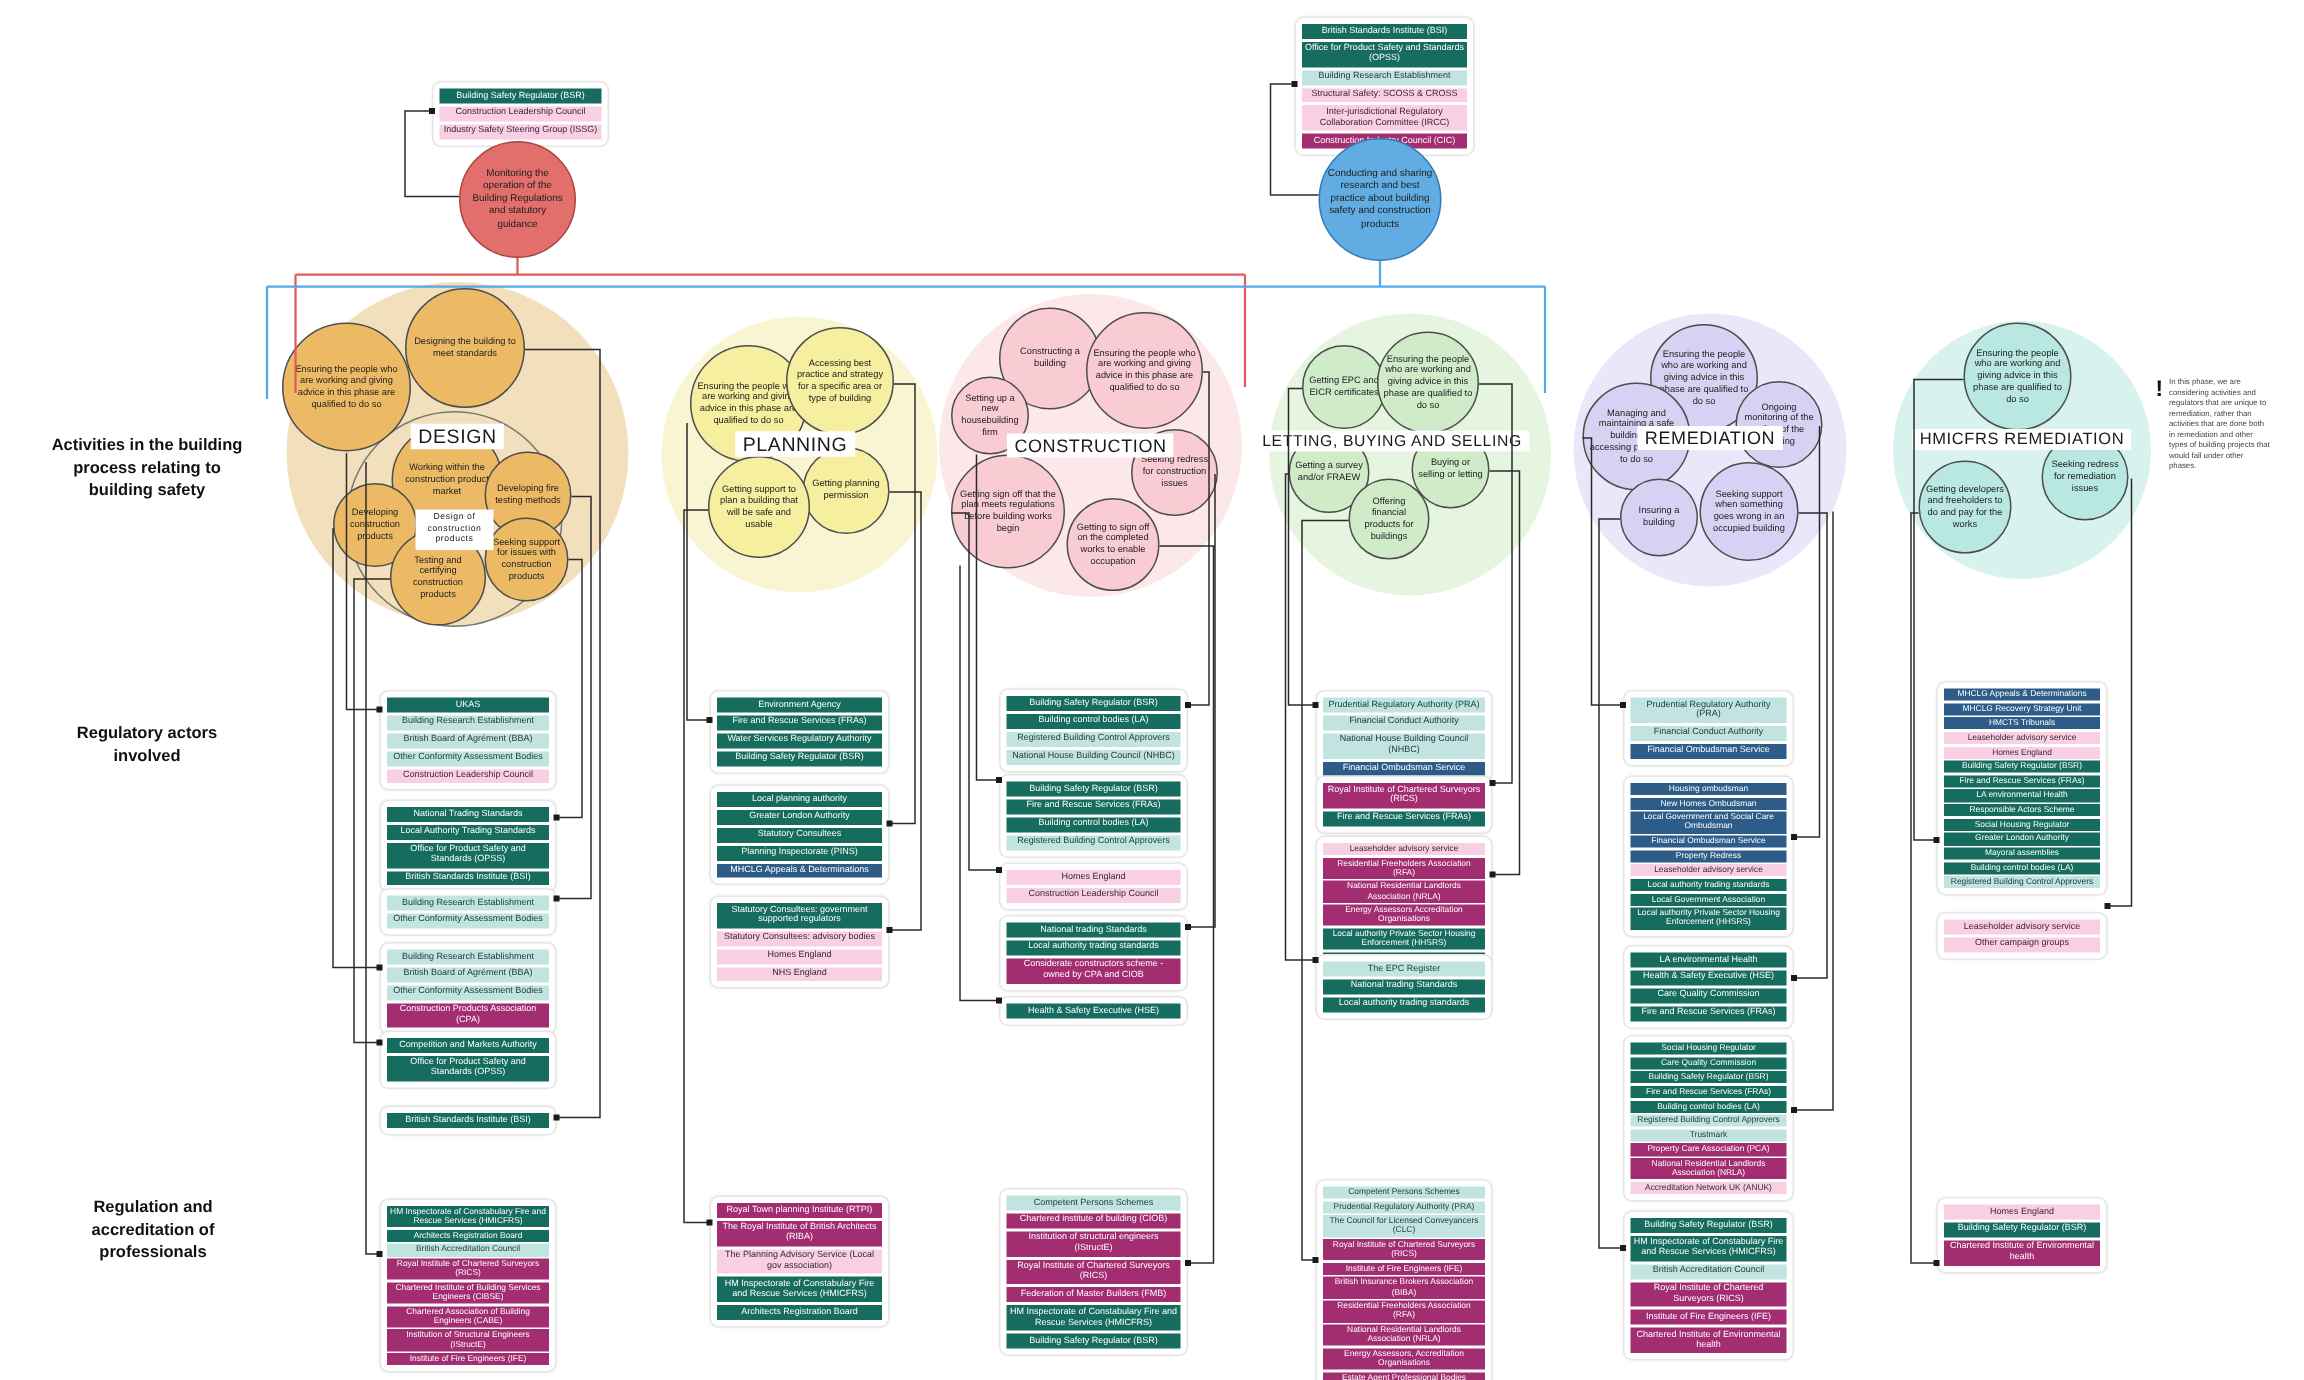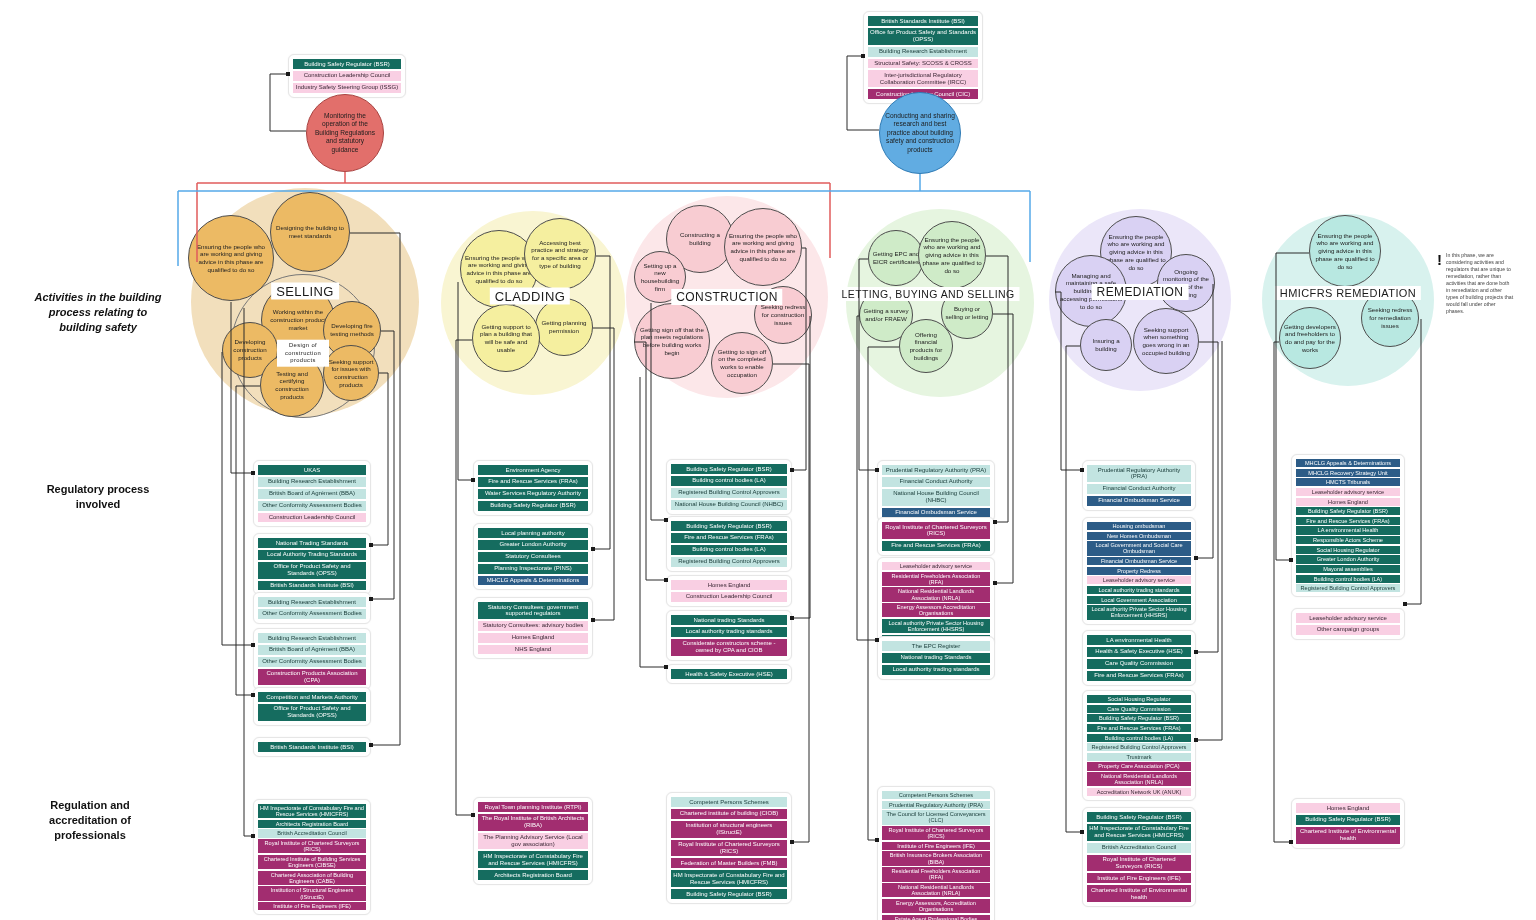--- a/index.html
+++ b/index.html
@@ -22,23 +22,23 @@
   .side-label{position:absolute;font-weight:bold;font-size:11px;color:#111;text-align:center;line-height:1.35;}
   .note{position:absolute;display:flex;gap:4px;align-items:flex-start;width:86px;}
   .note-icon{font-weight:800;font-size:15px;color:#111;line-height:1;}
   .note-text{font-size:5.2px;color:#444;line-height:1.35;width:68px;}
   #wires{position:absolute;left:0;top:0;z-index:5;pointer-events:none;}
 </style>
 </head>
 <body>
 
 <div id="stage">
-  <div class="side-label" style="left:28px;top:290px;width:140px;font-style:italic;">Activities in the building process relating to building safety</div>
-  <div class="side-label" style="left:28px;top:482px;width:140px;">Regulatory process involved</div>
-  <div class="side-label" style="left:20px;top:798px;width:140px;">Regulation and accreditation of professionals</div>
+  <div class="side-label" style="left:28px;top:290px;width:140px;">Activities in the building process relating to building safety</div>
+  <div class="side-label" style="left:28px;top:482px;width:140px;">Regulatory actors involved</div>
+  <div class="side-label" style="left:32px;top:798px;width:140px;">Regulation and accreditation of professionals</div>
 
   <div class="note" style="left:1437px;top:252px;">
     <span class="note-icon">!</span>
     <span class="note-text">In this phase, we are considering activities and regulators that are unique to remediation, rather than activities that are done both in remediation and other types of building projects that would fall under other phases.</span>
   </div>
 <svg id="wires" width="1536" height="920">
       <polyline points="345,172 345,183" fill="none" stroke="#e15b5b" stroke-width="1.5"></polyline>
       <polyline points="197,183 830,183" fill="none" stroke="#e15b5b" stroke-width="1.5"></polyline>
       <polyline points="197,183 197,262" fill="none" stroke="#e15b5b" stroke-width="1.5"></polyline>
       <polyline points="830,183 830,258" fill="none" stroke="#e15b5b" stroke-width="1.5"></polyline>
@@ -128,28 +128,28 @@
     <div class="circle root" style="left: 879px; top: 92px; width: 82px; height: 82px; background: rgb(97, 172, 226); border: 1.5px solid rgb(47, 123, 181);">Conducting and sharing research and best practice about building safety and construction products</div>
     <div class="circle cluster" style="left: 191px; top: 188px; width: 228px; height: 228px; background: rgb(242, 223, 188);"></div>
     <div class="circle ring" style="left: 231px; top: 274px; width: 144px; height: 144px; background: rgb(242, 223, 188);"></div>
     <div class="circle sub" style="left: 270px; top: 192px; width: 80px; height: 80px; background: rgb(236, 186, 100);">Designing the building to meet standards</div>
     <div class="circle sub" style="left: 188px; top: 215px; width: 86px; height: 86px; background: rgb(236, 186, 100);">Ensuring the people who are working and giving advice in this phase are qualified to do so</div>
     <div class="circle sub" style="left: 261px; top: 283px; width: 74px; height: 74px; background: rgb(236, 186, 100);">Working within the construction product market</div>
     <div class="circle sub" style="left: 323px; top: 301px; width: 58px; height: 58px; background: rgb(236, 186, 100);">Developing fire testing methods</div>
     <div class="circle sub" style="left: 222px; top: 322px; width: 56px; height: 56px; background: rgb(236, 186, 100);">Developing construction products</div>
     <div class="circle sub" style="left: 260px; top: 353px; width: 64px; height: 64px; background: rgb(236, 186, 100);">Testing and certifying construction products</div>
     <div class="circle sub" style="left: 323px; top: 345px; width: 56px; height: 56px; background: rgb(236, 186, 100);">Seeking support for issues with construction products</div>
-    <div class="chip" style="left: 305px; top: 291px; font-size: 13px;">SELLING</div>
+    <div class="chip" style="left: 305px; top: 291px; font-size: 13px;">DESIGN</div>
     <div class="chip multiline" style="left: 303px; top: 353px;">Design of construction products</div>
     <div class="circle cluster" style="left: 441px; top: 211px; width: 184px; height: 184px; background: rgb(249, 245, 210);"></div>
     <div class="circle sub" style="left: 460px; top: 230px; width: 78px; height: 78px; background: rgb(245, 239, 159);">Ensuring the people who are working and giving advice in this phase are qualified to do so</div>
     <div class="circle sub" style="left: 524px; top: 218px; width: 72px; height: 72px; background: rgb(245, 239, 159);">Accessing best practice and strategy for a specific area or type of building</div>
     <div class="circle sub" style="left: 535px; top: 298px; width: 58px; height: 58px; background: rgb(245, 239, 159);">Getting planning permission</div>
     <div class="circle sub" style="left: 472px; top: 304px; width: 68px; height: 68px; background: rgb(245, 239, 159);">Getting support to plan a building that will be safe and usable</div>
-    <div class="chip" style="left: 530px; top: 296px; font-size: 13px;">CLADDING</div>
+    <div class="chip" style="left: 530px; top: 296px; font-size: 13px;">PLANNING</div>
     <div class="circle cluster" style="left: 626px; top: 196px; width: 202px; height: 202px; background: rgb(252, 231, 233);"></div>
     <div class="circle sub" style="left: 666px; top: 205px; width: 68px; height: 68px; background: rgb(248, 204, 210);">Constructing a building</div>
     <div class="circle sub" style="left: 724px; top: 208px; width: 78px; height: 78px; background: rgb(248, 204, 210);">Ensuring the people who are working and giving advice in this phase are qualified to do so</div>
     <div class="circle sub" style="left: 634px; top: 251px; width: 52px; height: 52px; background: rgb(248, 204, 210);">Setting up a new housebuilding firm</div>
     <div class="circle sub" style="left: 754px; top: 286px; width: 58px; height: 58px; background: rgb(248, 204, 210);">Seeking redress for construction issues</div>
     <div class="circle sub" style="left: 634px; top: 303px; width: 76px; height: 76px; background: rgb(248, 204, 210);">Getting sign off that the plan meets regulations before building works begin</div>
     <div class="circle sub" style="left: 711px; top: 332px; width: 62px; height: 62px; background: rgb(248, 204, 210);">Getting to sign off on the completed works to enable occupation</div>
     <div class="chip" style="left: 727px; top: 297px; font-size: 12px;">CONSTRUCTION</div>
     <div class="circle cluster" style="left: 846px; top: 209px; width: 188px; height: 188px; background: rgb(230, 245, 224);"></div>
     <div class="circle sub" style="left: 868px; top: 230px; width: 56px; height: 56px; background: rgb(207, 235, 200);">Getting EPC and EICR certificates</div>

